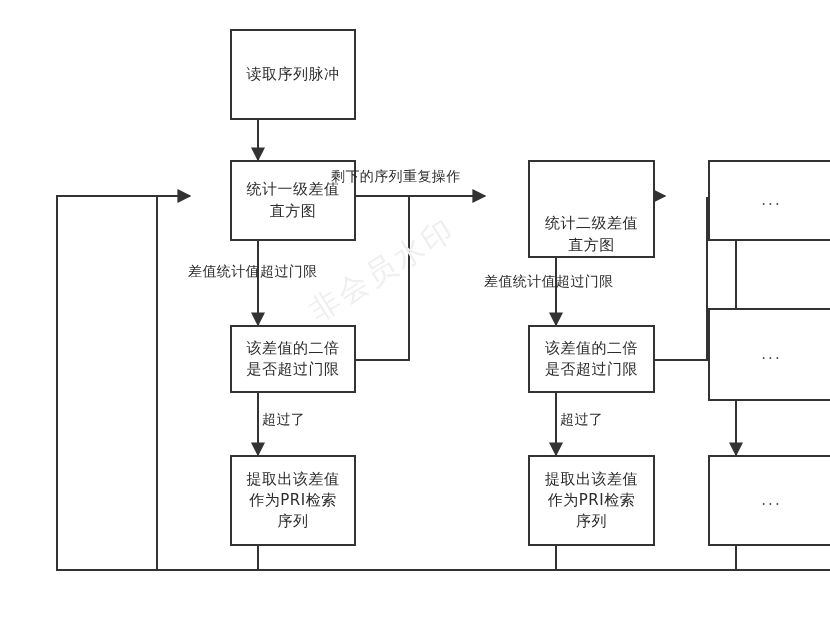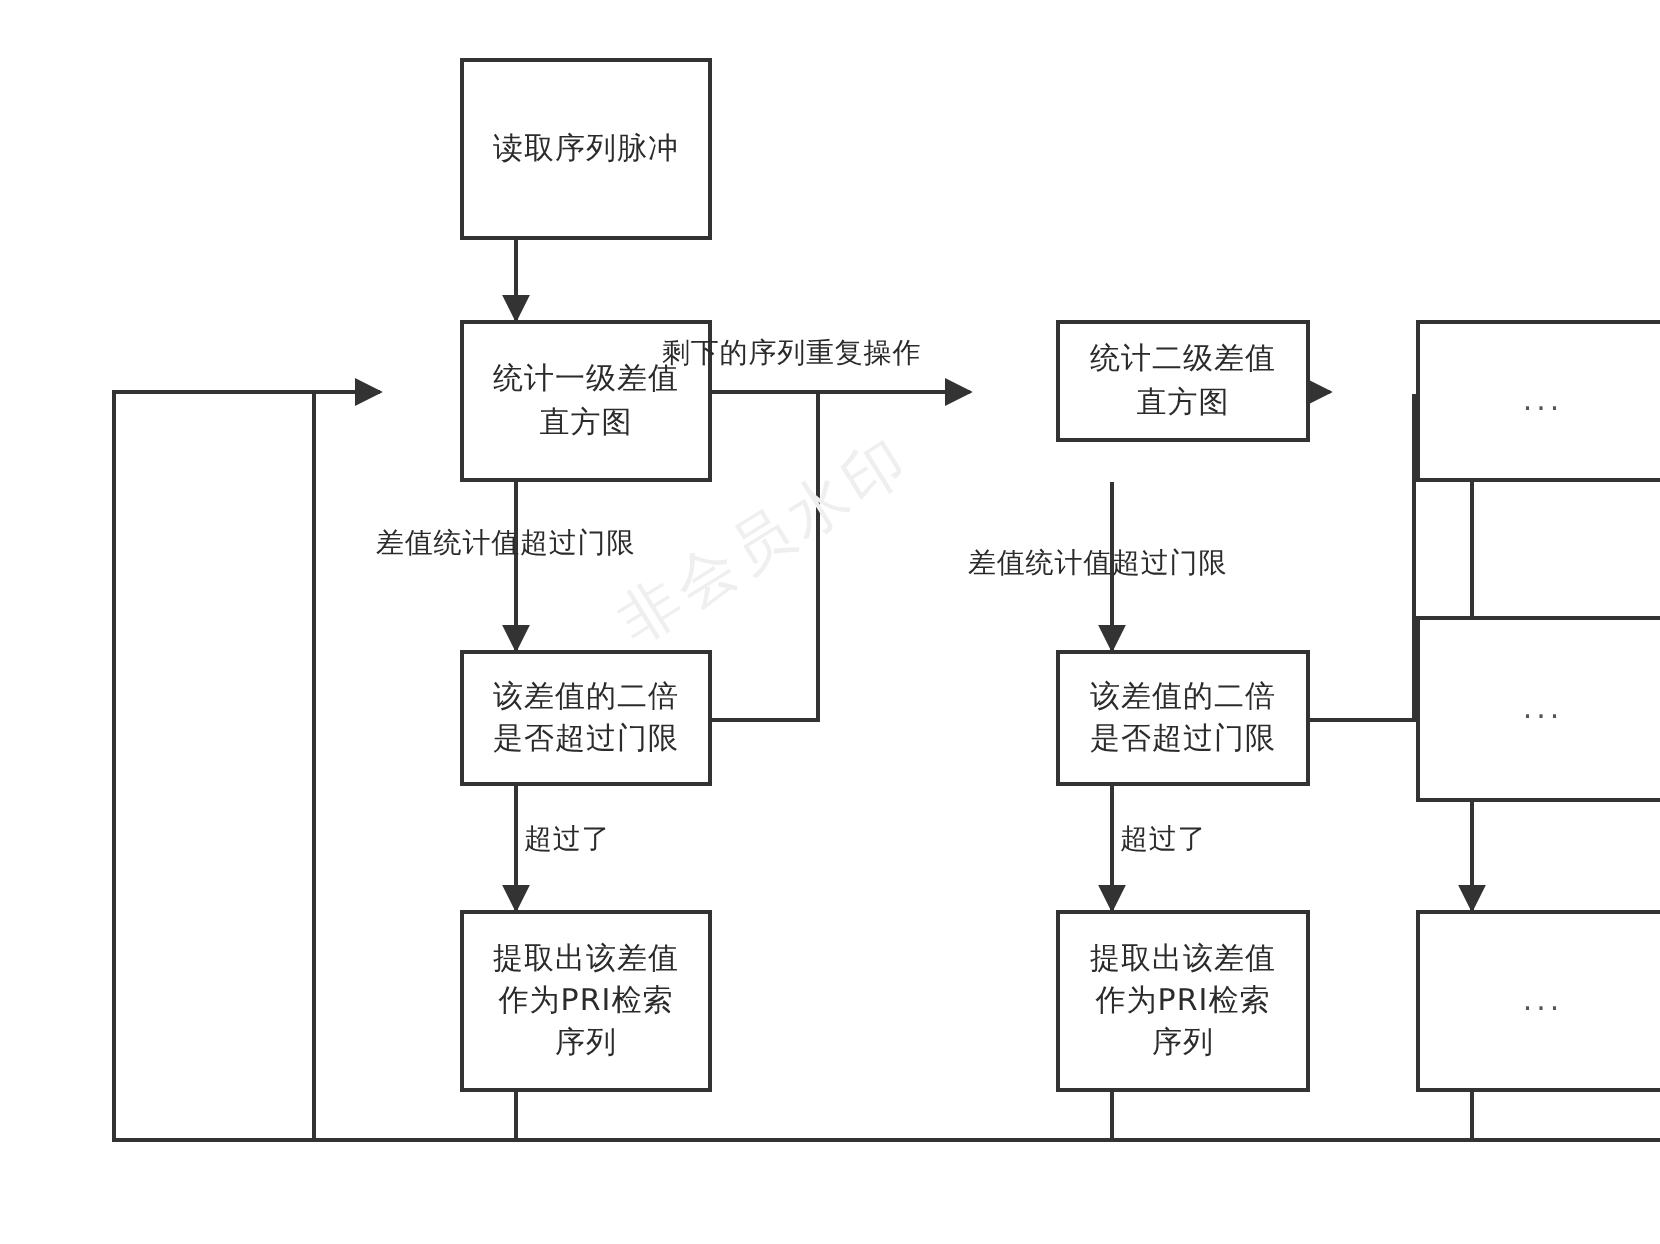--- a/index.html
+++ b/index.html
@@ -141,21 +141,21 @@
     <span>该差值的二倍
 是否超过门限</span>
   </div>
 
   <div class="node" style="left:195px; top:455px; width:126px; height:91px;">
     <span>提取出该差值
 作为PRI检索
 序列</span>
   </div>
 
-  <div class="node" style="left:493px; top:160px; width:127px; height:61px;">
+  <div class="node" style="left:493px; top:160px; width:127px; height:98px;align-items:flex-end;">
     <span>统计二级差值
 直方图</span>
   </div>
 
   <div class="node" style="left:493px; top:325px; width:127px; height:68px;">
     <span>该差值的二倍
 是否超过门限</span>
   </div>
 
   <div class="node" style="left:493px; top:455px; width:127px; height:91px;">

